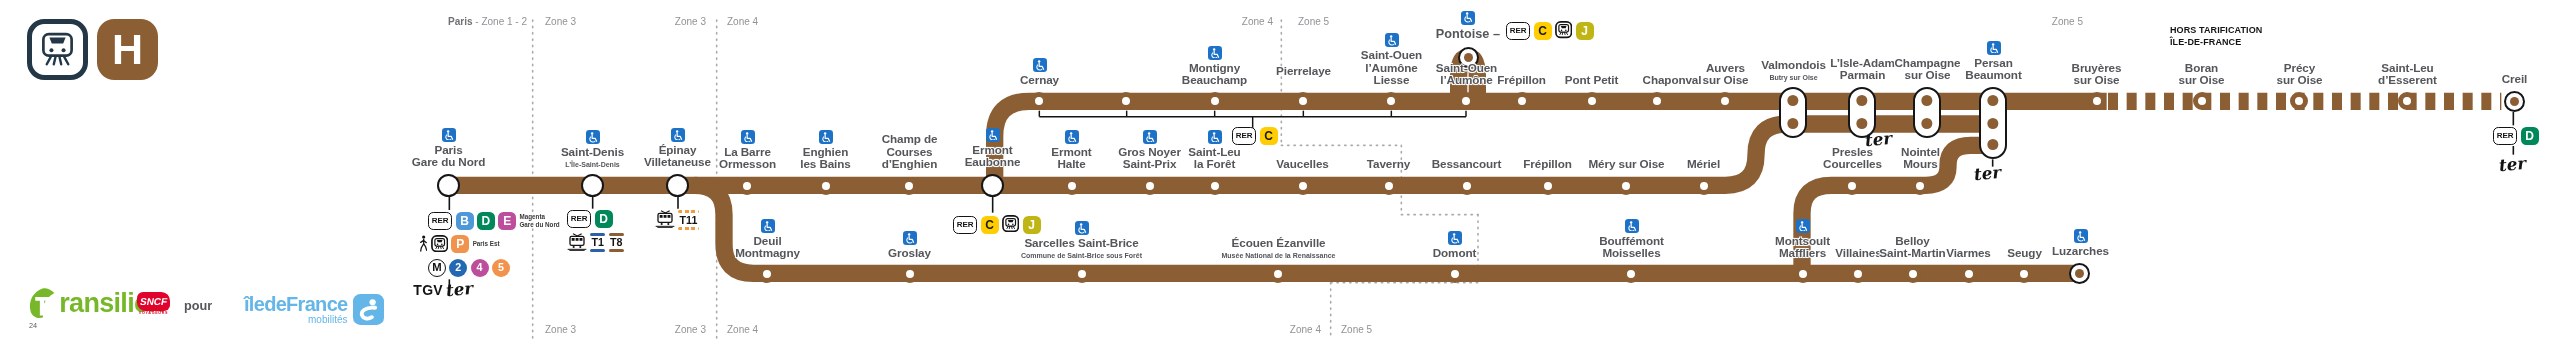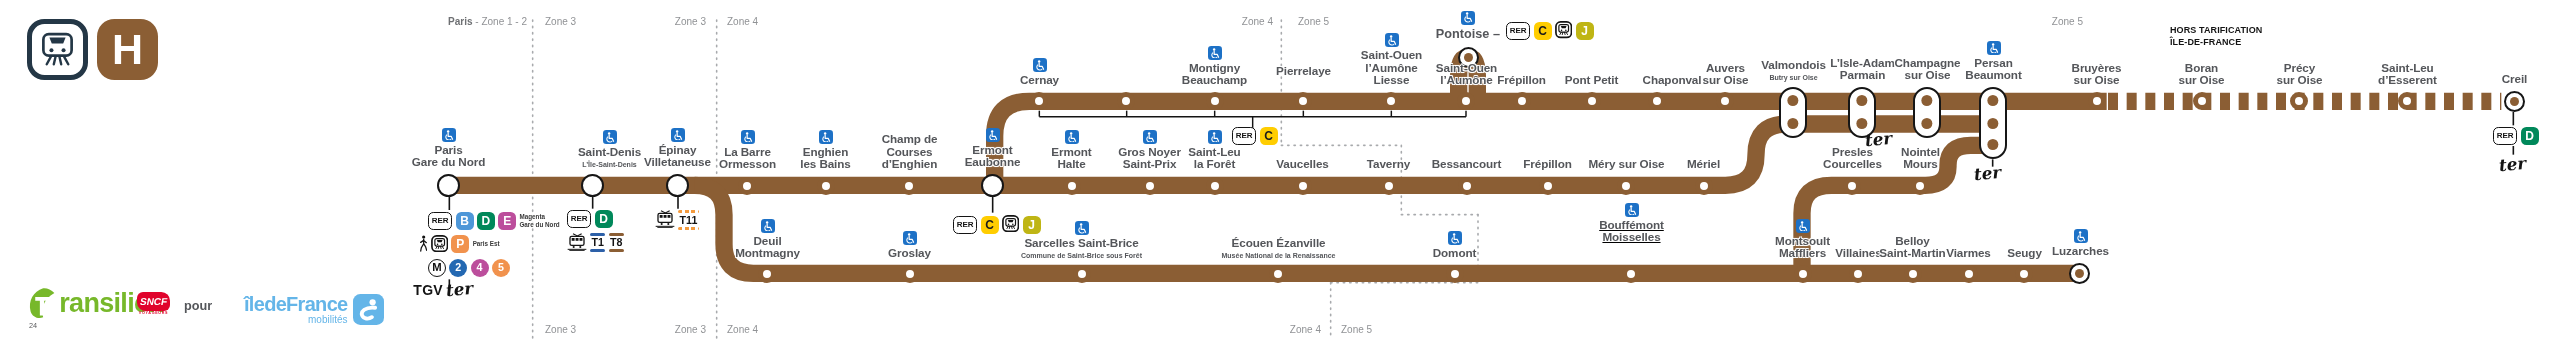--- a/index.html
+++ b/index.html
@@ -158,21 +158,21 @@
         <svg width="10" height="10.7" viewBox="0 0 14 15">
           <circle cx="5.8" cy="2" r="1.7" fill="#fff"></circle>
           <path d="M5.8 4.2 v4.6 h4.2 l2 4.2" stroke="#fff" stroke-width="1.7" fill="none" stroke-linecap="round" stroke-linejoin="round"></path>
           <path d="M4.2 6.4 a4.3 4.3 0 1 0 5.9 6.2" stroke="#fff" stroke-width="1.5" fill="none"></path>
         </svg>
       </div>
       <div class="sname halo">Paris
 Gare du Nord</div>
     </div>
     <div class="station-node node-interchange" style="left: 581px; top: 174px;"></div>
-    <div class="station-label" style="left: 536px; width: 147px; bottom: 191px;">
+    <div class="station-label" style="left: 519px; width: 147px; bottom: 191px;">
       <div class="wheel" style="background: rgb(29, 113, 198);">
         <svg width="10" height="10.7" viewBox="0 0 14 15">
           <circle cx="5.8" cy="2" r="1.7" fill="#fff"></circle>
           <path d="M5.8 4.2 v4.6 h4.2 l2 4.2" stroke="#fff" stroke-width="1.7" fill="none" stroke-linecap="round" stroke-linejoin="round"></path>
           <path d="M4.2 6.4 a4.3 4.3 0 1 0 5.9 6.2" stroke="#fff" stroke-width="1.5" fill="none"></path>
         </svg>
       </div>
       <div class="sname halo">Saint-Denis</div>
       <div class="ssub halo">L’Île-Saint-Denis</div>
     </div>
@@ -477,21 +477,21 @@
       <div class="wheel" style="background: rgb(29, 113, 198);">
         <svg width="10" height="10.7" viewBox="0 0 14 15">
           <circle cx="5.8" cy="2" r="1.7" fill="#fff"></circle>
           <path d="M5.8 4.2 v4.6 h4.2 l2 4.2" stroke="#fff" stroke-width="1.7" fill="none" stroke-linecap="round" stroke-linejoin="round"></path>
           <path d="M4.2 6.4 a4.3 4.3 0 1 0 5.9 6.2" stroke="#fff" stroke-width="1.5" fill="none"></path>
         </svg>
       </div>
       <div class="sname halo">Domont</div>
     </div>
     <div class="station-node node-regular" style="left: 1622px; top: 265px;"></div>
-    <div class="station-label" style="left: 1558px; width: 147px; bottom: 116px; text-decoration: underline;">
+    <div class="station-label" style="left: 1558px; width: 147px; bottom: 100px;">
       <div class="wheel" style="background: rgb(29, 113, 198);">
         <svg width="10" height="10.7" viewBox="0 0 14 15">
           <circle cx="5.8" cy="2" r="1.7" fill="#fff"></circle>
           <path d="M5.8 4.2 v4.6 h4.2 l2 4.2" stroke="#fff" stroke-width="1.7" fill="none" stroke-linecap="round" stroke-linejoin="round"></path>
           <path d="M4.2 6.4 a4.3 4.3 0 1 0 5.9 6.2" stroke="#fff" stroke-width="1.5" fill="none"></path>
         </svg>
       </div>
       <div class="sname halo">Bouffémont
 Moisselles</div>
     </div>

